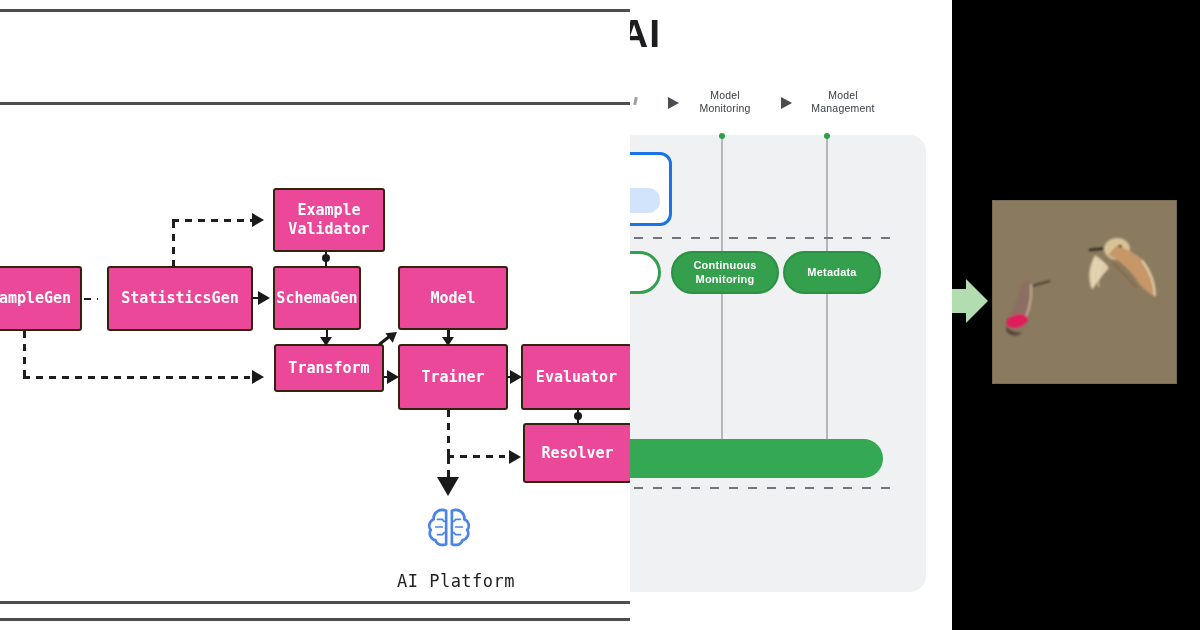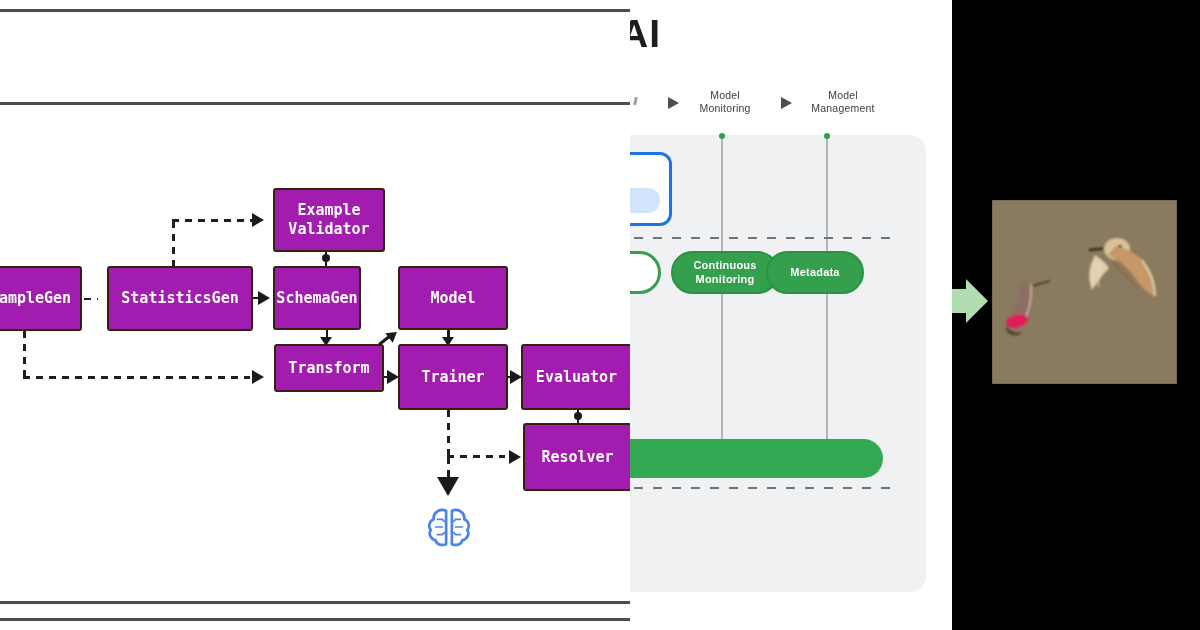--- a/index.html
+++ b/index.html
@@ -1,21 +1,21 @@
 <!DOCTYPE html>
 <html><head>
 <meta charset="utf-8">
 <style>
   html,body{margin:0;padding:0;background:#fff;}
   #stage{position:relative;width:1200px;height:630px;overflow:hidden;background:#fff;
          font-family:"Liberation Sans",sans-serif;}
   .abs{position:absolute;}
   
   .rule{position:absolute;height:2.5px;background:#4d4d4d;}
-  .box{position:absolute;background:#a21caf;border:2px solid #33220d;border-radius:3px;
+  .box{position:absolute;background:#ec4899;border:2px solid #33220d;border-radius:3px;
        color:#fff;font-family:"DejaVu Sans Mono",monospace;font-weight:bold;font-size:15px;
        display:flex;align-items:center;justify-content:center;text-align:center;
        white-space:pre-line;line-height:19px;box-sizing:border-box;}
   .dashH{position:absolute;height:2.5px;background:repeating-linear-gradient(90deg,#1f1f1f 0 7px,transparent 7px 13px);}
   .dashV{position:absolute;width:2.5px;background:repeating-linear-gradient(180deg,#1f1f1f 0 7px,transparent 7px 13px);}
   .solidH{position:absolute;height:2.5px;background:#1a1a1a;}
   .solidV{position:absolute;width:2.5px;background:#1a1a1a;}
   .arrR{position:absolute;width:0;height:0;border-top:7px solid transparent;
         border-bottom:7px solid transparent;border-left:12px solid #1a1a1a;}
   .arrD{position:absolute;width:0;height:0;border-left:6.5px solid transparent;
@@ -53,21 +53,21 @@
 
   <div class="box" style="left:-30px;top:266px;width:112px;height:65px;">ExampleGen</div>
   <div class="box" style="left:107px;top:266px;width:146px;height:65px;">StatisticsGen</div>
   <div class="box" style="left:273px;top:188px;width:112px;height:64px;">Example
 Validator</div>
   <div class="box" style="left:273px;top:266px;width:88px;height:64px;">SchemaGen</div>
   <div class="box" style="left:398px;top:266px;width:110px;height:64px;">Model</div>
   <div class="box" style="left:274px;top:344px;width:110px;height:48px;">Transform</div>
   <div class="box" style="left:398px;top:344px;width:110px;height:66px;">Trainer</div>
   <div class="box" style="left:521px;top:344px;width:111px;height:66px;">Evaluator</div>
-  <div class="box" style="left:523px;top:423px;width:109px;height:68px;">Resolver</div>
+  <div class="box" style="left:523px;top:423px;width:109px;height:60px;">Resolver</div>
 
   <div class="dashH" style="left:84px;top:297.5px;width:14px;"></div>
 
   <div class="solidH" style="left:253px;top:296.8px;width:7px;"></div>
   <div class="arrR" style="left:258px;top:291px;"></div>
 
   <div class="dashV" style="left:172px;top:221px;height:45px;"></div>
   <div class="dashH" style="left:172px;top:219px;width:80px;"></div>
   <div class="arrR" style="left:252px;top:213px;"></div>
 
@@ -109,20 +109,21 @@
     </g>
     <g fill="none" stroke="#4a83ea" stroke-width="1.8" stroke-linecap="round">
       <path d="M12,14 h5 l2,2"></path>
         <path d="M10,22 h7"></path>
         <path d="M12,30 h5 l2,-2"></path>
       <path d="M36,14 h-5 l-2,2"></path>
         <path d="M38,22 h-7"></path>
         <path d="M36,30 h-5 l-2,-2"></path>
     </g>
   </svg>
+  <div class="caption" style="left:380px;top:571px;width:152px;">AI Platform</div>
 
   <div id="mid">
     <div class="midtitle">AI</div>
 
     <div class="abs" style="left:4px;top:97px;width:3px;height:8px;background:#9aa0a6;transform:rotate(12deg);"></div>
     <div class="stageArr" style="left:38px;top:97px;"></div>
     <div class="stageLbl" style="left:53px;top:89px;">Model
 Monitoring</div>
     <div class="stageArr" style="left:151px;top:97px;"></div>
     <div class="stageLbl" style="left:171px;top:89px;">Model
@@ -136,21 +137,21 @@
     <div class="gdot" style="left:194px;"></div>
 
     <div class="abs" style="left:-18px;top:152px;width:60px;height:74px;background:#fff;border:3px solid #1a73e8;border-radius:12px;box-sizing:border-box;"></div>
     <div class="abs" style="left:-14px;top:188px;width:44px;height:25px;background:#d2e3fc;border-radius:12px;"></div>
 
     <div class="gdash" style="top:236.8px;"></div>
 
     <div class="pill" style="left:-42px;width:73px;background:#fff;border:3.5px solid #34a04d;"></div>
     <div class="pill" style="left:41px;width:108px;">Continuous
 Monitoring</div>
-    <div class="pill" style="left:136px;width:98px;">Metadata</div>
+    <div class="pill" style="left:153px;width:98px;">Metadata</div>
 
     <div class="abs" style="left:-60px;top:439px;width:313px;height:39px;border-radius:20px;background:#34a853;"></div>
 
     <div class="gdash" style="top:486.8px;"></div>
   </div>
 
   <div id="right">
     <div class="abs" style="left:-8px;top:289px;width:26px;height:24px;background:#b2ddb0;"></div>
     <div class="abs" style="left:14px;top:279px;width:0;height:0;border-top:22px solid transparent;border-bottom:22px solid transparent;border-left:22px solid #b2ddb0;"></div>
 

